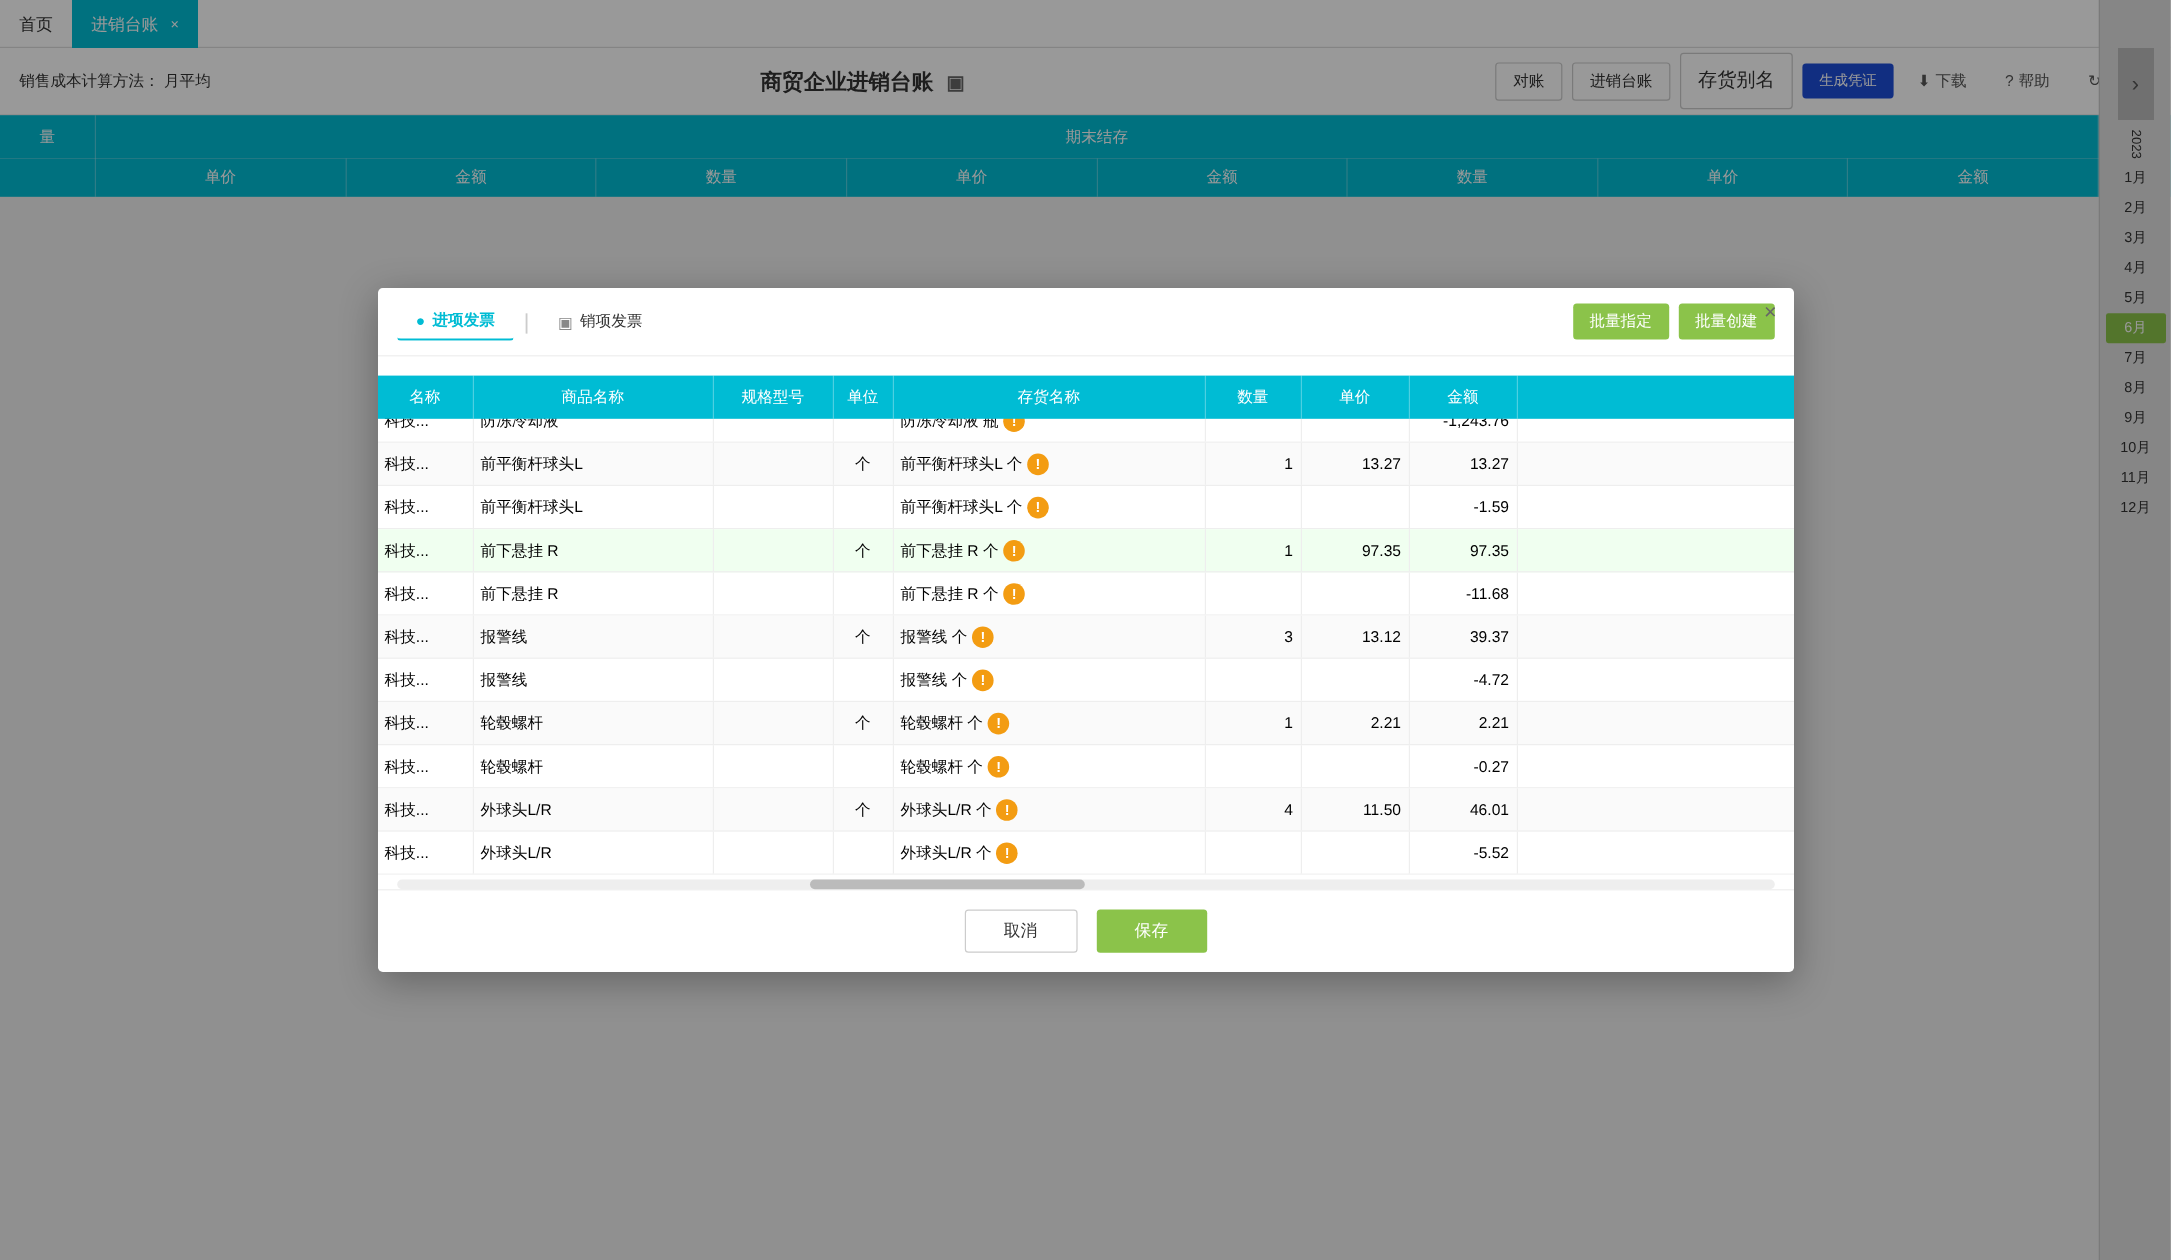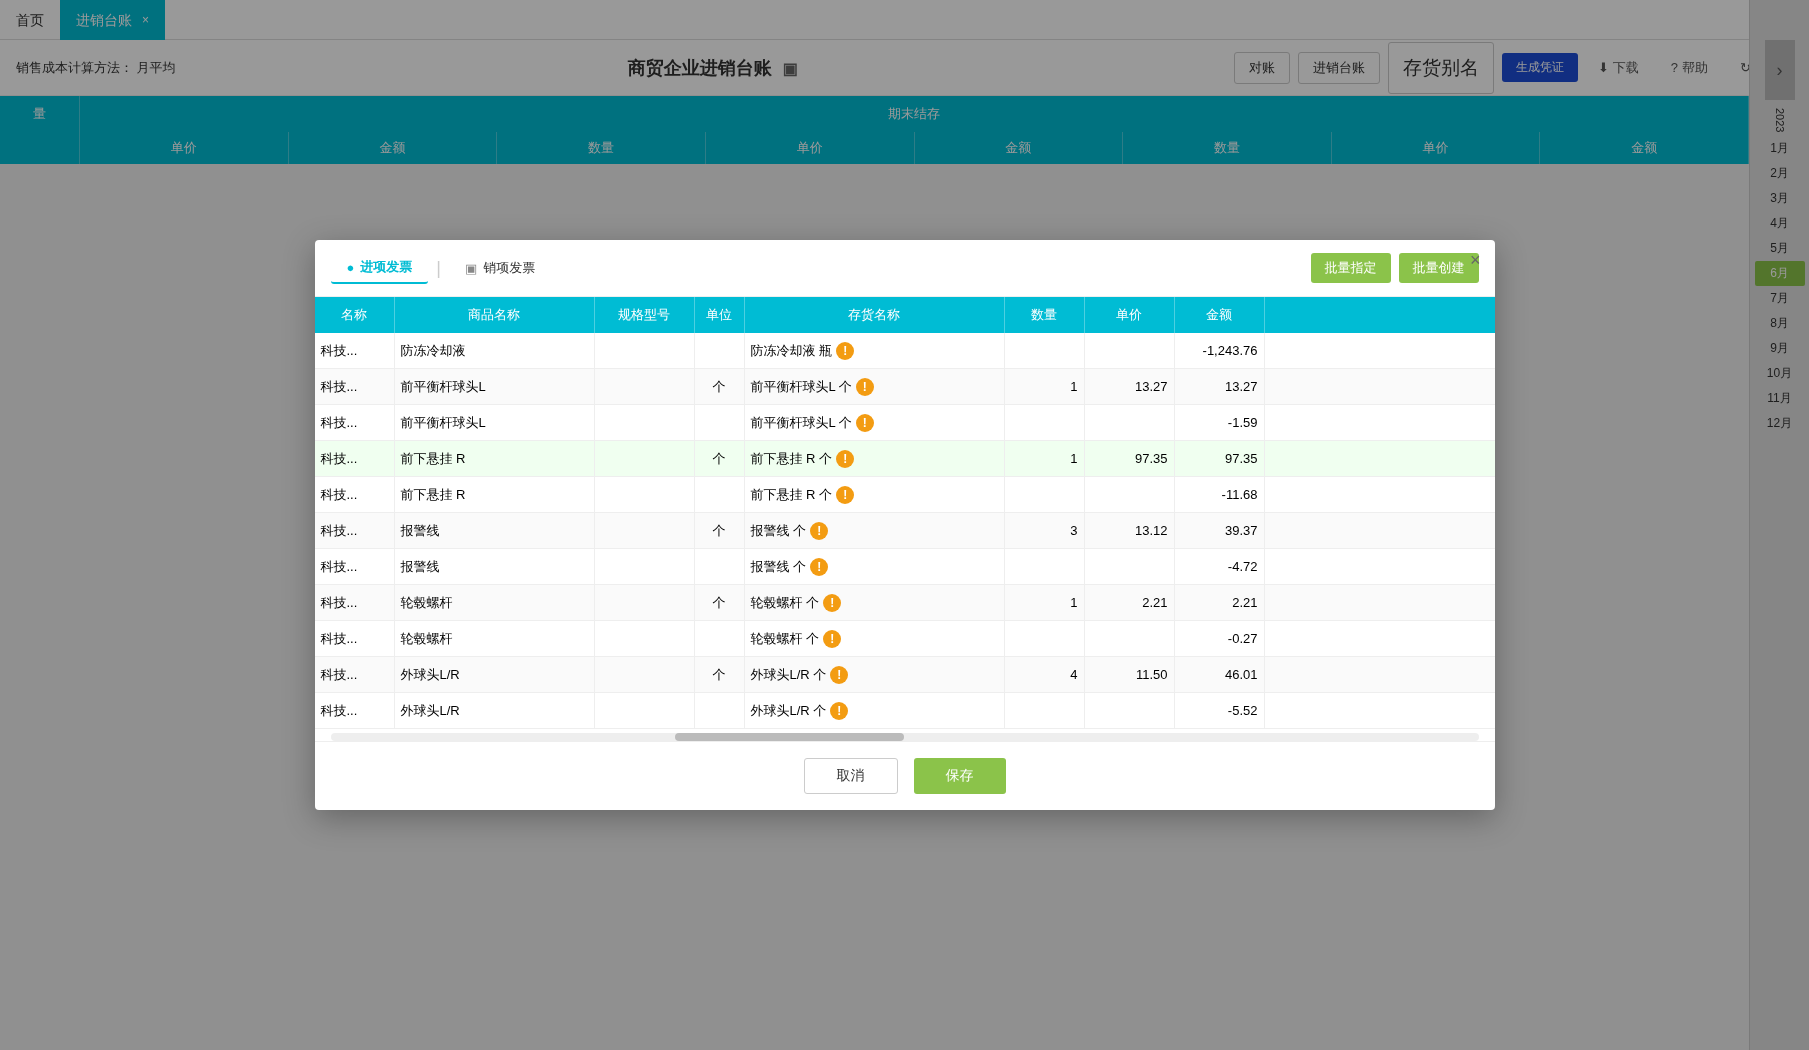--- a/index.html
+++ b/index.html
@@ -101,21 +101,21 @@
       border-radius: 3px;
       font-size: 13px;
       cursor: pointer;
       color: #333;
     }
     .btn-cunhuo {
       padding: 12px 14px;
       border: 1px solid #ccc;
       background: #fff;
       border-radius: 3px;
-      font-size: 19px;
+      font-size: 16px;
       cursor: pointer;
       color: #333;
     }
     .btn-shengcheng {
       padding: 6px 14px;
       border: none;
       background: #1d4ed8;
       border-radius: 3px;
       font-size: 12px;
       cursor: pointer;
@@ -304,21 +304,21 @@
       overflow-x: auto;
     }
     .modal-table-header {
       display: grid;
       grid-template-columns: 80px 200px 100px 50px 260px 80px 90px 90px;
       background: #00bcd4;
       color: #fff;
       font-size: 13px;
       height: 36px;
       position: sticky;
-      top: 0;
+      top: 16px;
     }
     .modal-th {
       display: flex;
       align-items: center;
       justify-content: center;
       border-right: 1px solid rgba(255,255,255,0.3);
       padding: 0 6px;
     }
     .modal-row {
       display: grid;

